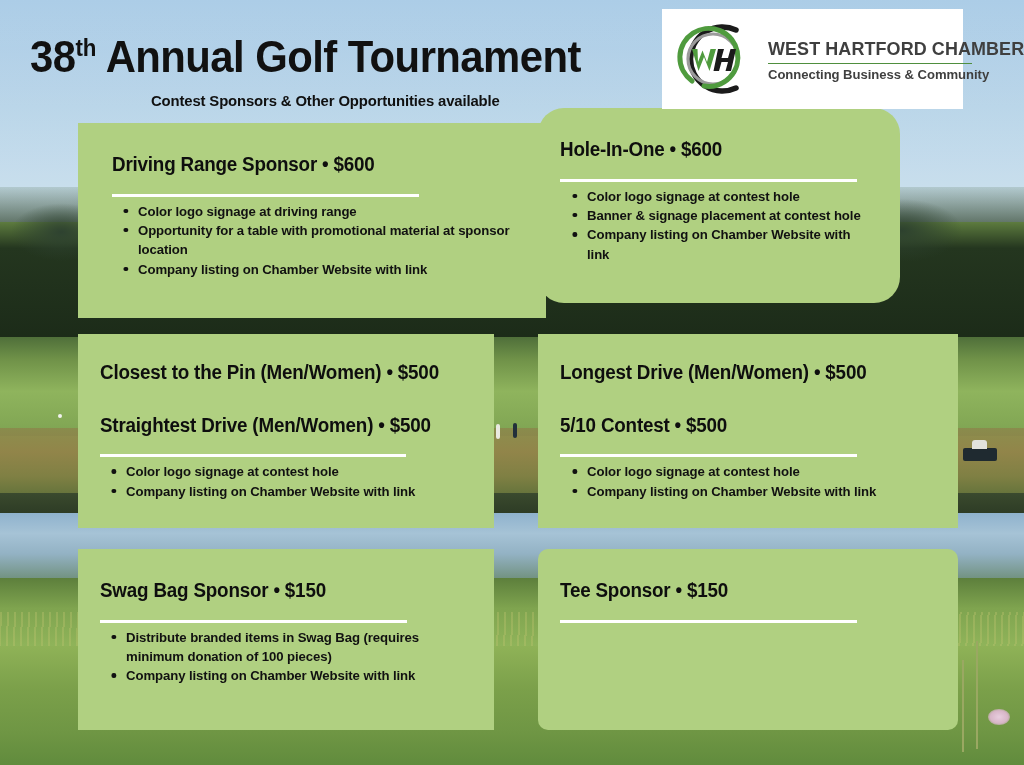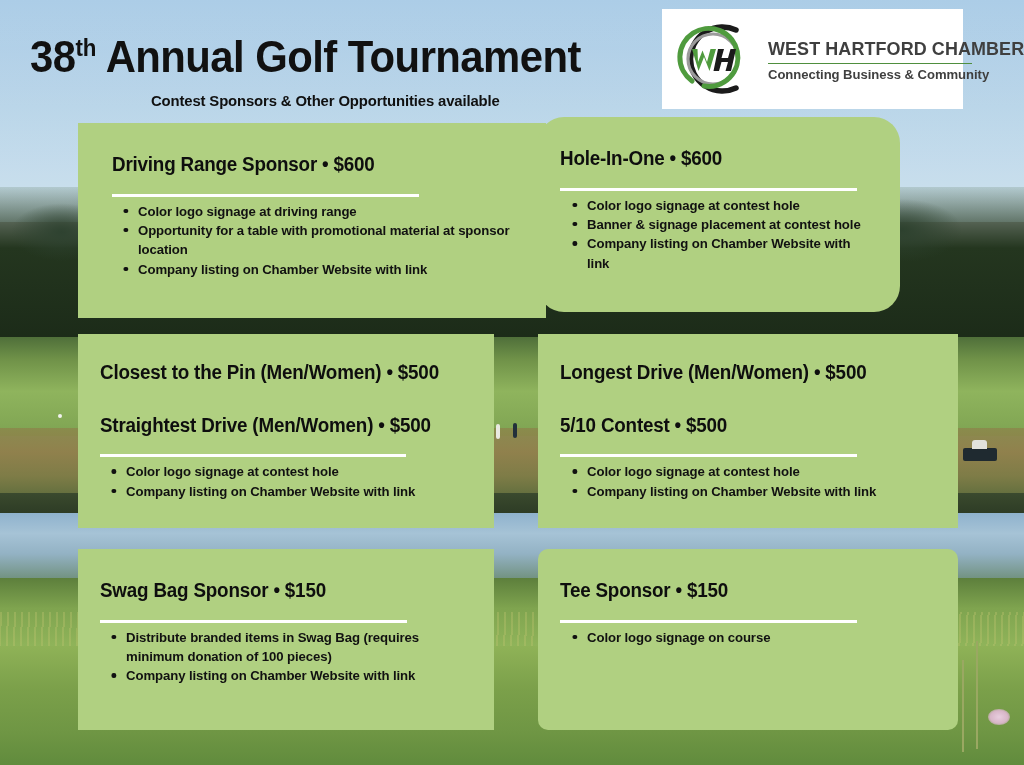--- a/index.html
+++ b/index.html
@@ -10,21 +10,21 @@
     height: 765px;
     overflow: hidden;
     font-family: "Liberation Sans", sans-serif;
   }
 
   #flyer {
     position: relative;
     width: 1024px;
     height: 765px;
     overflow: hidden;
-    background: #a3a3a3;
+    background: #bef264;
   }
 
   
   .bg-photo {
     position: absolute;
     inset: 0;
     z-index: 0;
   }
 
   .bg-sky {
@@ -252,21 +252,21 @@
     content: "";
     position: absolute;
     left: -15px; top: 7px;
     width: 4.5px; height: 4.5px;
     border-radius: 50%;
     background: #111111;
   }
 
   
   #card-driving-range { left: 78px;  top: 123px; width: 468px; height: 195px; padding-left: 12px; }
-  #card-hole-in-one   { left: 538px; top: 117px; width: 362px; height: 195px; border-radius: 26px; }
+  #card-hole-in-one   { left: 538px; top: 108px; width: 362px; height: 195px; border-radius: 26px; }
   #card-closest-pin   { left: 78px;  top: 334px; width: 416px; height: 194px; }
   #card-longest-drive { left: 538px; top: 334px; width: 420px; height: 194px; }
   #card-swag-bag      { left: 78px;  top: 549px; width: 416px; height: 181px; }
   #card-tee-sponsor   { left: 538px; top: 549px; width: 420px; height: 181px; border-radius: 10px; }
 
   #card-driving-range .card-inner,
   #card-closest-pin .card-inner,
   #card-swag-bag .card-inner { padding-left: 22px; }
 
   #card-driving-range .card-heading { padding-top: 28px; }
@@ -398,19 +398,16 @@
         <li>Distribute branded items in Swag Bag (requires minimum donation of 100 pieces)</li>
         <li>Company listing on Chamber Website with link</li>
       </ul>
     </div>
   </div>
 
   <div class="card" id="card-tee-sponsor">
     <div class="card-inner">
       <div class="card-heading">Tee Sponsor • $150</div>
       <div class="card-rule"></div>
-      <ul class="card-list">
-        <li>Color logo signage on course</li>
-      </ul>
     </div>
   </div>
 
 </div>
 
 </body></html>

